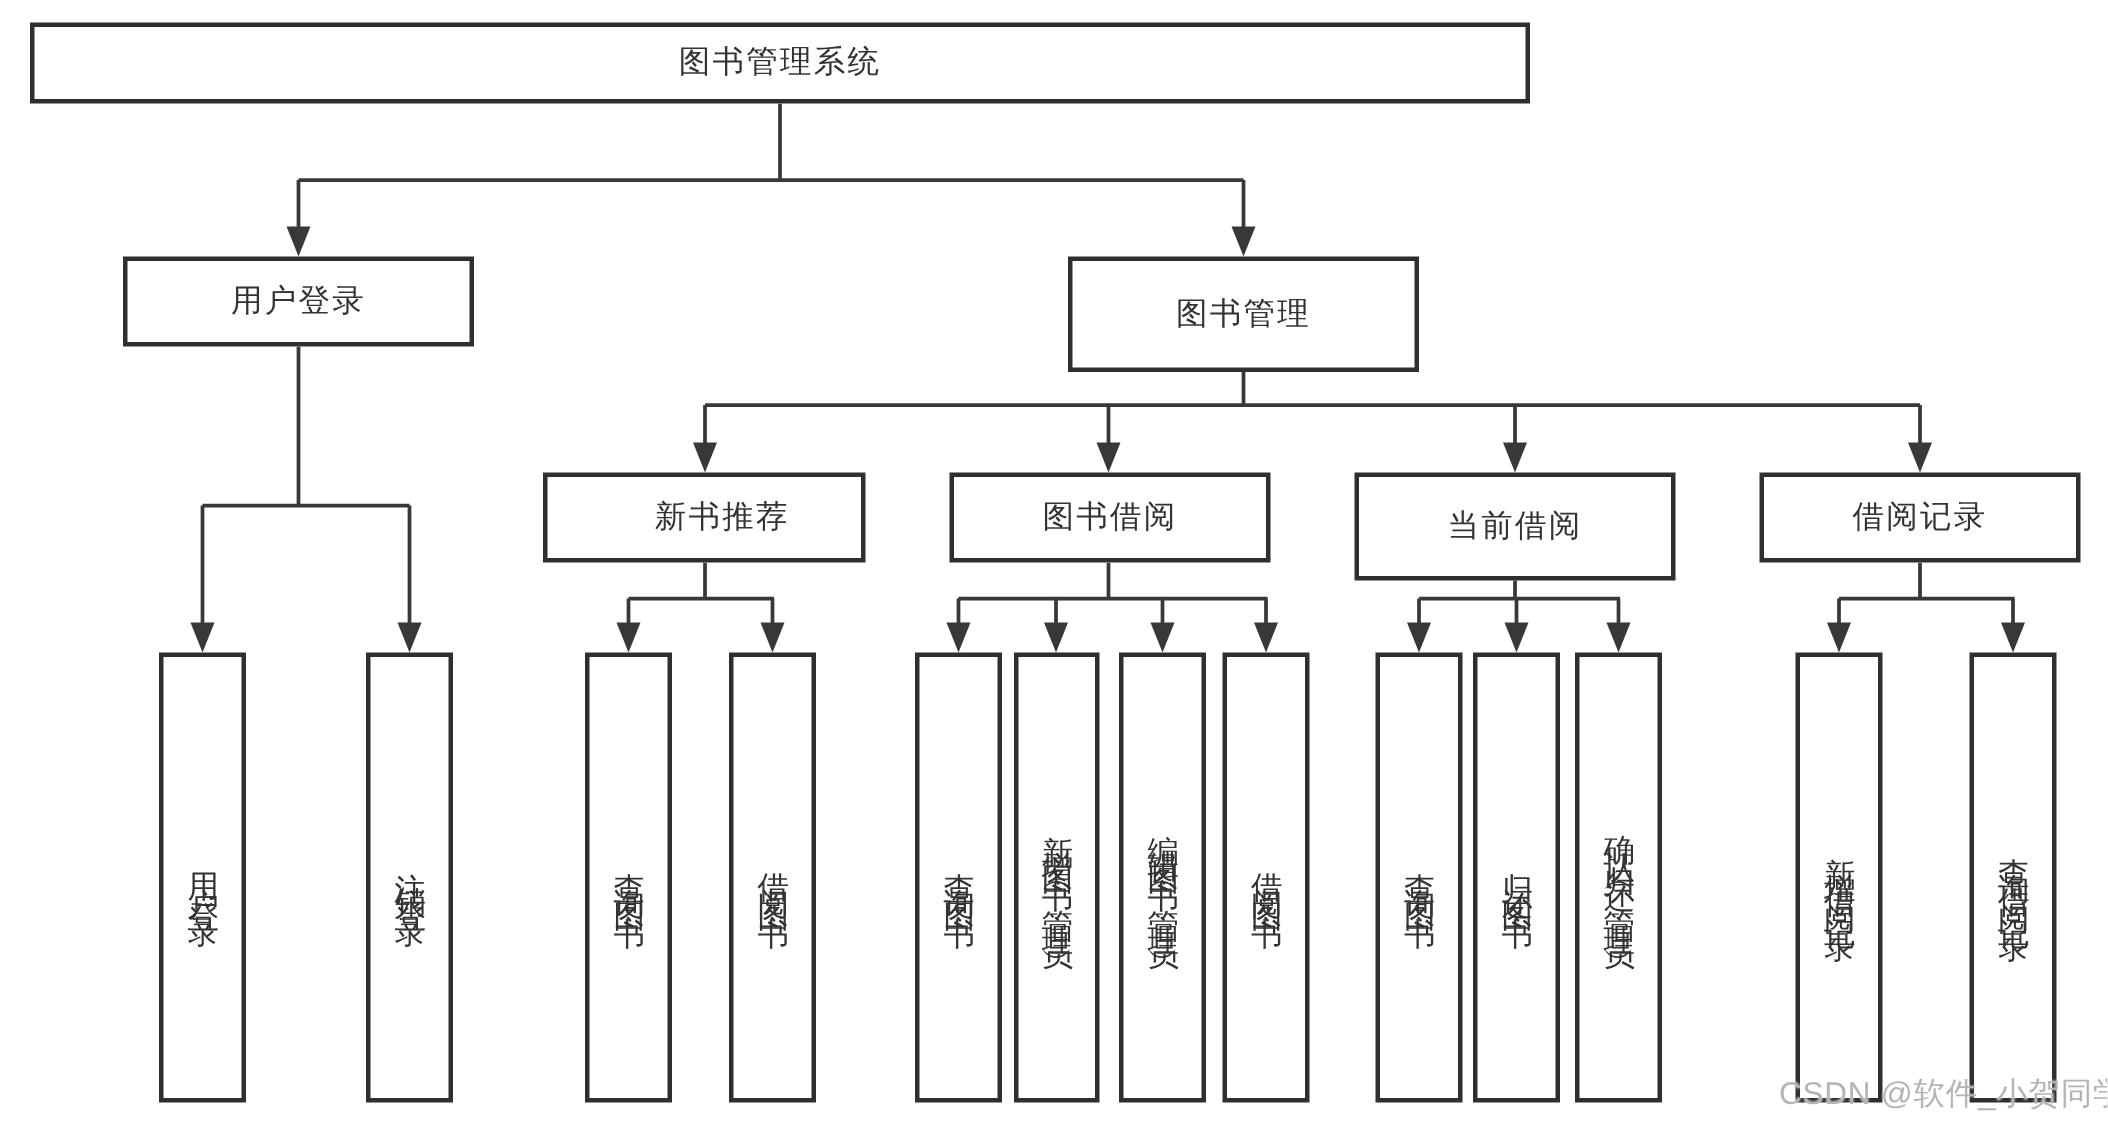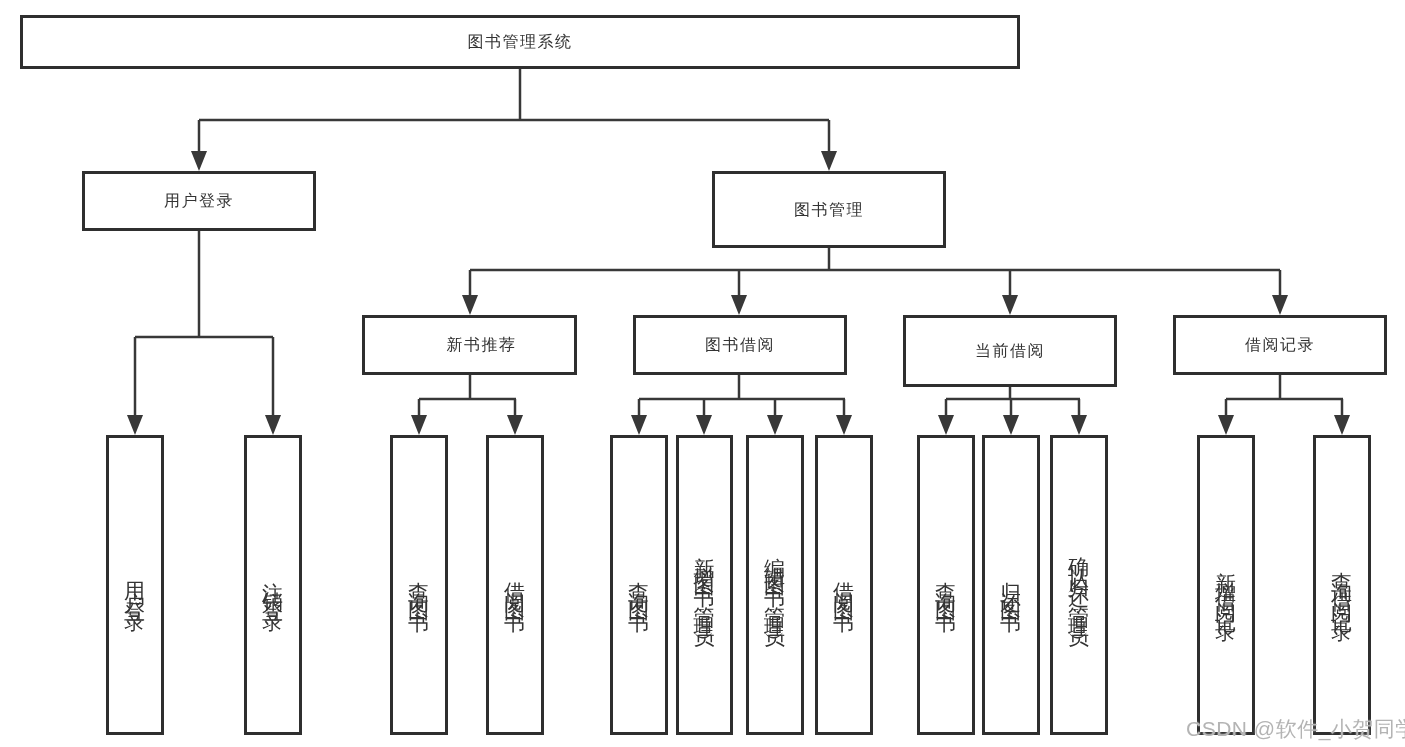--- a/index.html
+++ b/index.html
@@ -11,21 +11,21 @@
     position:relative;width:1405px;height:747px;background:var(--background);
     font-family:"Liberation Sans","DejaVu Sans",sans-serif;color:var(--text);
     overflow:hidden;
   }
   .wires{position:absolute;left:0;top:0;width:1405px;height:747px;}
   .wires line{stroke:var(--line);stroke-width:2.5;}
   .wires polygon{fill:var(--line);}
   .box{
     position:absolute;background:#fff;border:3px solid var(--box-border);
     box-sizing:border-box;display:flex;align-items:center;justify-content:center;
-    font-size:16px;letter-spacing:1.5px;line-height:1.2;
+    font-size:21px;letter-spacing:1.5px;line-height:1.2;
   }
   .leaf{
     writing-mode:vertical-rl;text-orientation:mixed;
     letter-spacing:10px;font-size:21px;line-height:1;
   }
   .watermark{
     position:absolute;left:1186px;top:715px;font-size:21px;
     color:var(--watermark);letter-spacing:0.5px;white-space:nowrap;
     text-shadow:0 0 2px #fff;z-index:10;
   }

